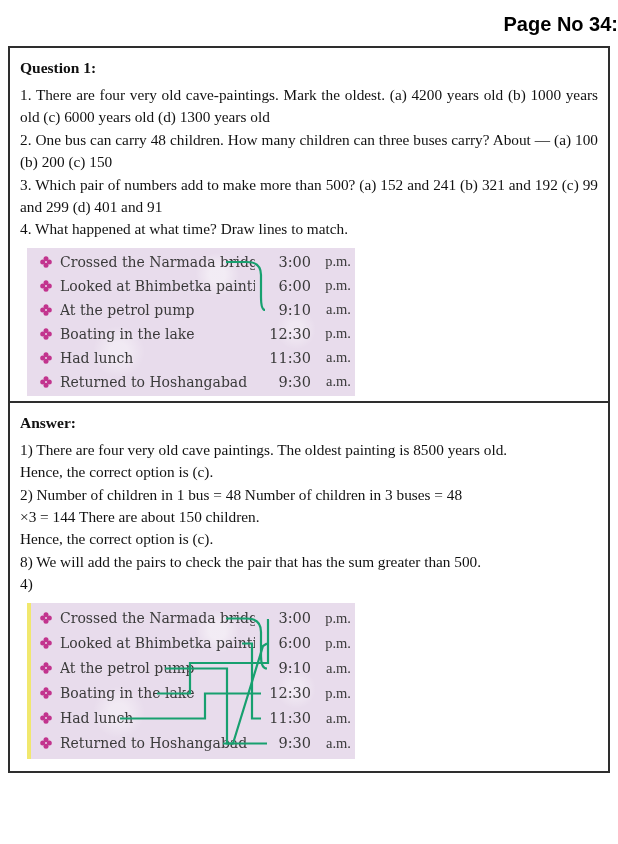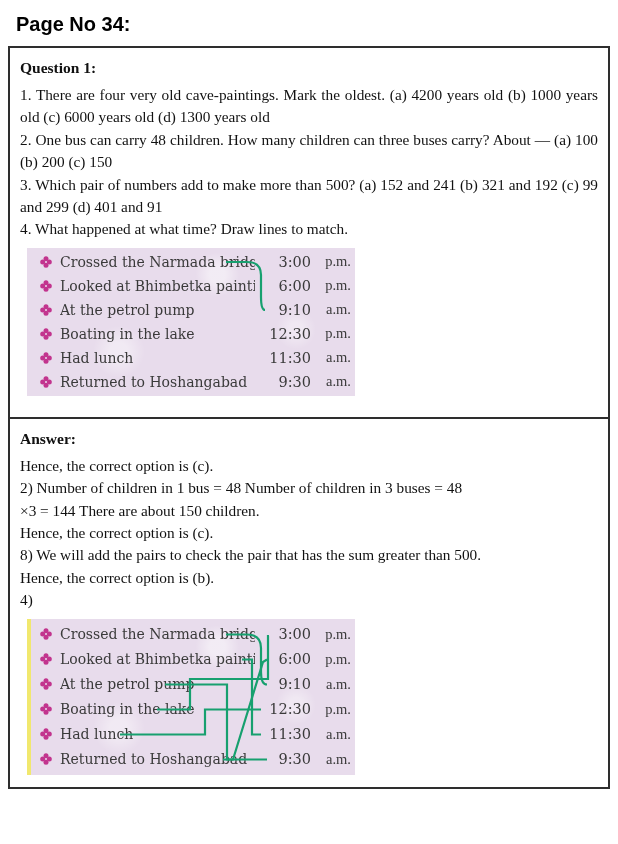--- a/index.html
+++ b/index.html
@@ -2,27 +2,27 @@
 <html><head>
 <meta charset="utf-8">
 <style>
   html,body{margin:0;padding:0;background:#ffffff;}
   body{
     width:618px;height:844px;overflow:hidden;position:relative;
     font-family:"Liberation Serif",serif;color:#111;
     -webkit-font-smoothing:antialiased;
   }
   .page-title{
-    margin:13px 0 10px 16px;text-align:left;
+    margin:13px 0 10px 8px;text-align:right;
     font-family:"Liberation Sans",sans-serif;font-weight:bold;font-size:20px;color:#000;
   }
   .outer-box{
     margin-left:8px;width:598px;border:2px solid #2e2e2e;background:#fff;
   }
-  .section{padding:5px 10px 21px 10px;}
+  .section{padding:5px 10px 5px 10px;}
   .section.answer{border-top:2px solid #2e2e2e;padding-bottom:12px;}
   .bold-h{font-weight:bold;font-size:15.5px;margin:5px 0 6px 0;line-height:20px;}
   .qpara{font-size:15.3px;line-height:22.4px;text-align:justify;margin:0;}
   .aline{font-size:15.3px;line-height:22.4px;margin:0;}
   .aline.just{text-align:justify;}
 
   .match-table{
     position:relative;margin:7px 0 0 7px;width:328px;
     background-color:#e8dcec;
     background-image:
@@ -161,26 +161,26 @@
             <path d="M0,0 L10,5 L0,10 z" fill="#17a06f"></path>
           </marker>
         </defs>
         <path d="M 199 14 H 220 Q 234 14 234 27 V 49 Q 234 62 238 62" marker-end="url(#arrowQ)" stroke="#17a06f"></path>
       </svg>
     </div>
   </div>
 
   <div class="section answer">
     <div class="bold-h">Answer:</div>
+    <div class="aline">1) There are four very old cave paintings. The oldest painting is 8500 years old.</div>
     <div class="aline">Hence, the correct option is (c).</div>
     <div class="aline">2) Number of children in 1 bus = 48 Number of children in 3 buses = 48</div>
     <div class="aline">×3 = 144 There are about 150 children.</div>
     <div class="aline">Hence, the correct option is (c).</div>
     <div class="aline">8) We will add the pairs to check the pair that has the sum greater than 500.</div>
-    <div class="aline">Hence, the correct option is (b).</div>
     <div class="aline">4)</div>
 
     <div class="match-table a">
 
       <div class="mrow">
         <svg class="bullet" width="12" height="12" viewBox="0 0 12 12">
             <g fill="#c2348e">
               <circle cx="6" cy="2.7" r="2.5"></circle>
               <circle cx="2.7" cy="6" r="2.5"></circle>
               <circle cx="9.3" cy="6" r="2.5"></circle>

